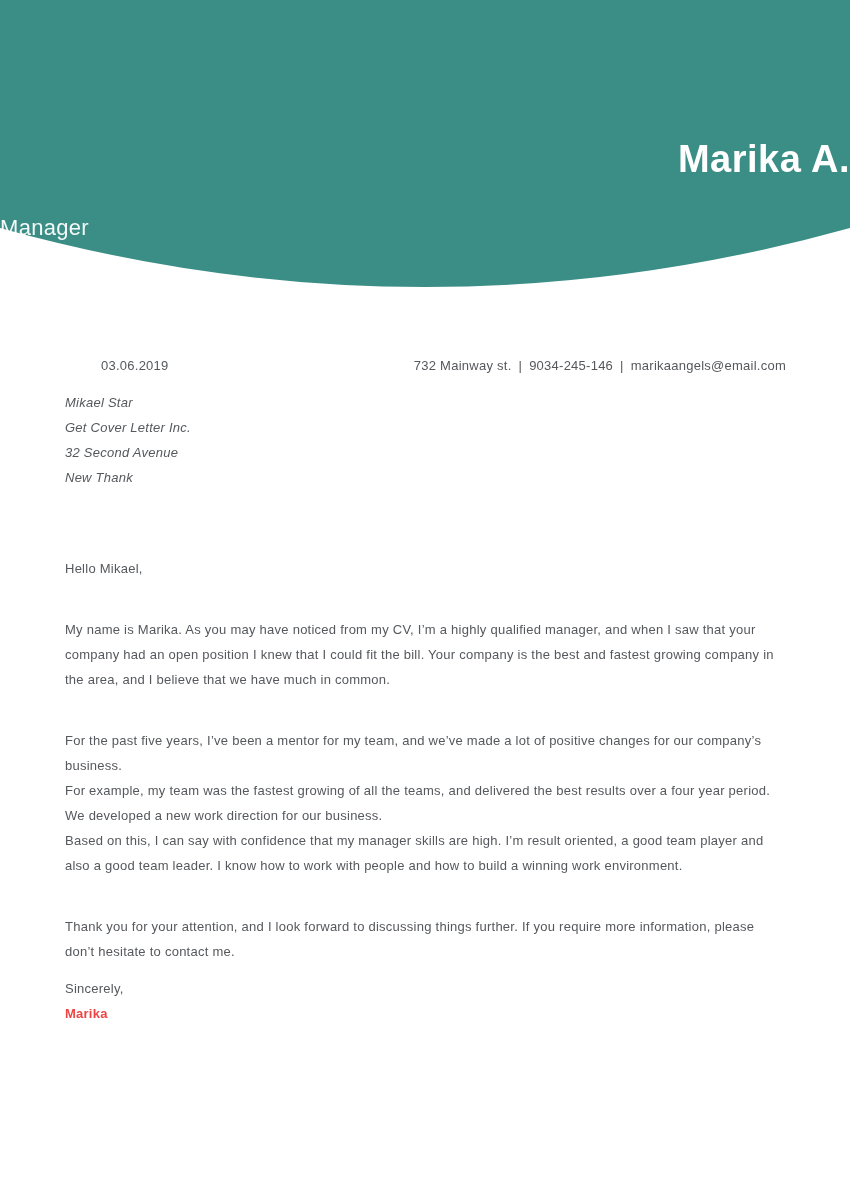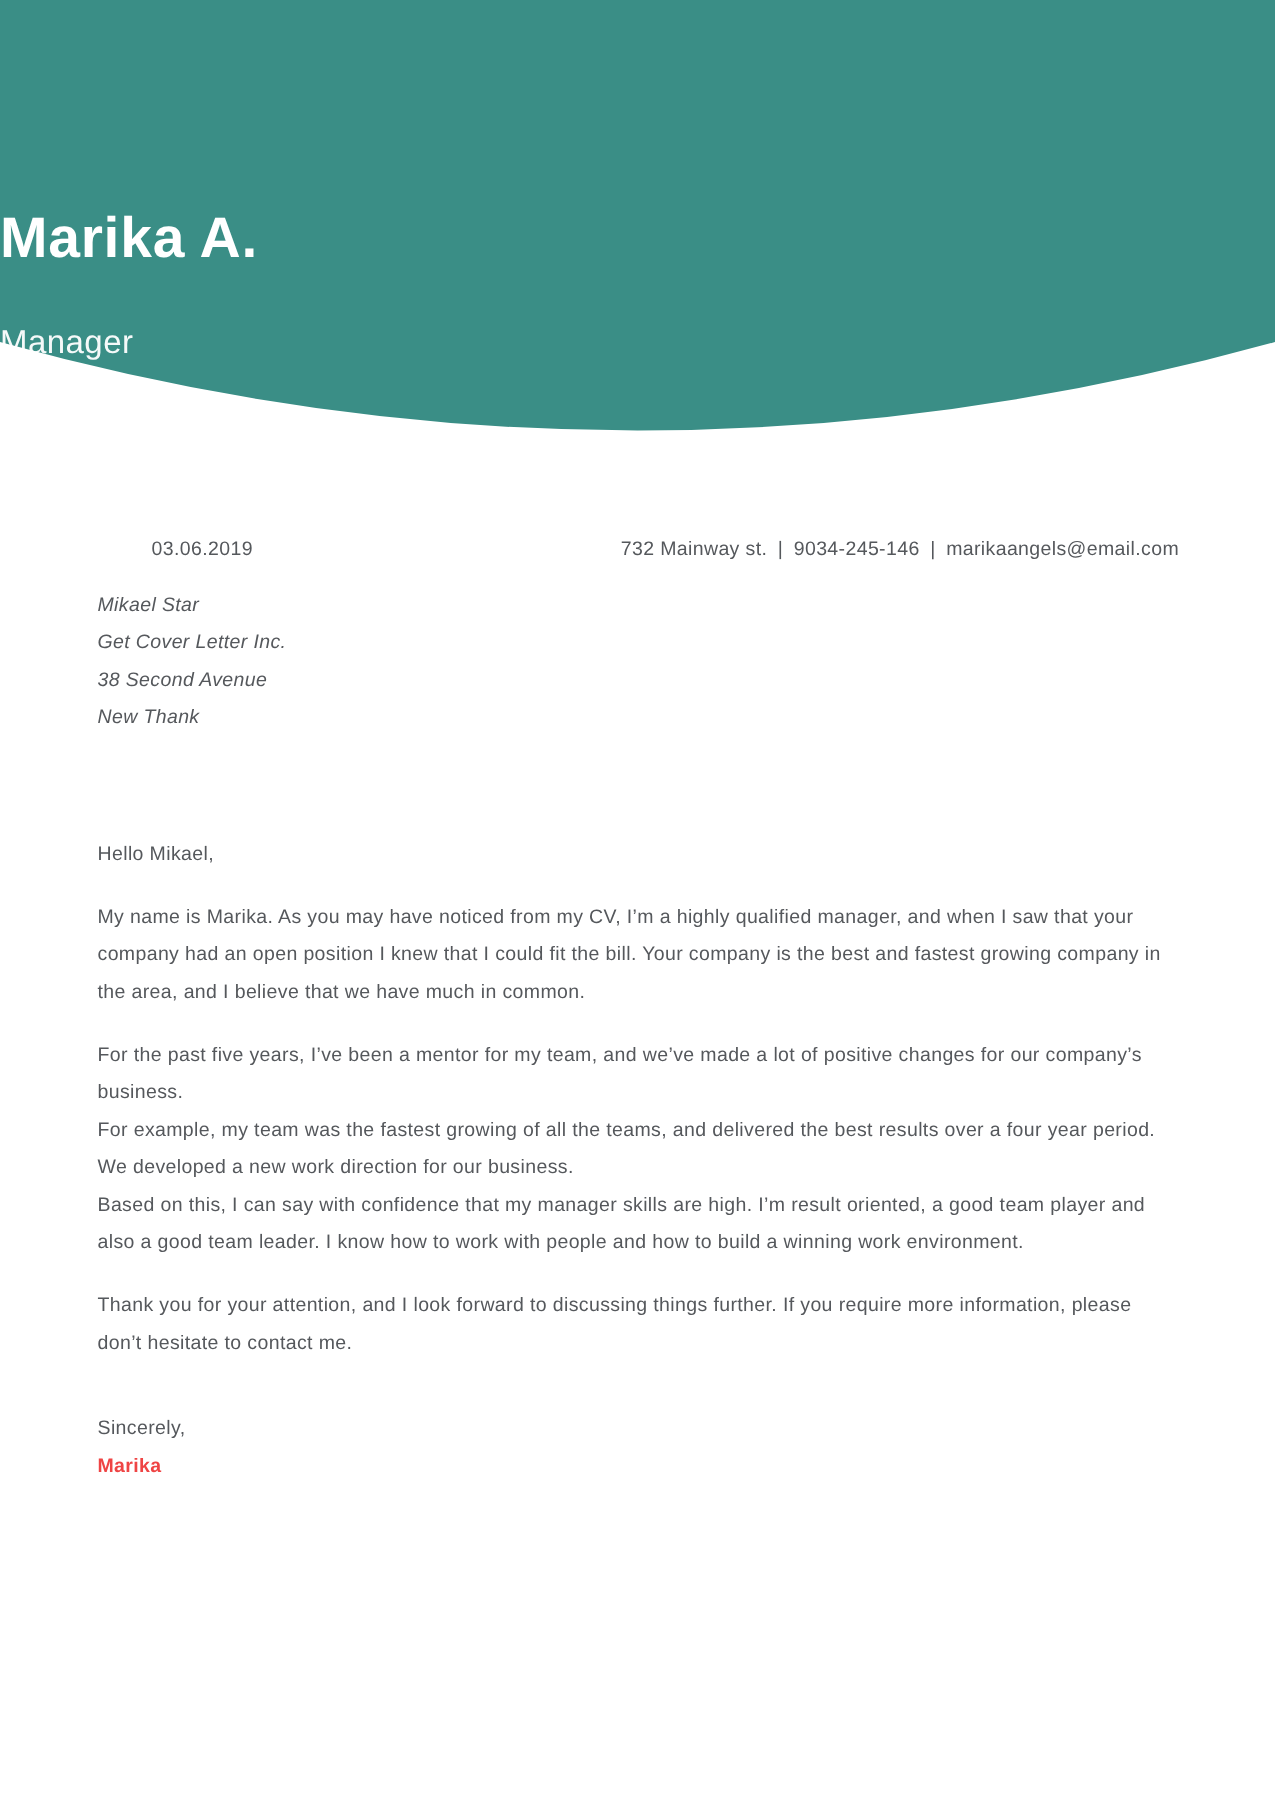--- a/index.html
+++ b/index.html
@@ -27,21 +27,21 @@
   .header-curve-svg {
     position: absolute;
     top: 0; left: 0;
     width: 100%; height: 100%;
     display: block;
   }
   .header-name {
     position: absolute;
     top: 138px;
     left: 0; right: 0;
-    text-align: left;
+    text-align: right;
     color: #ffffff;
     font-size: 38px;
     font-weight: 700;
     letter-spacing: 0.5px;
   }
   .header-title {
     position: absolute;
     top: 215px;
     left: 0; right: 0;
     color: rgba(255,255,255,0.95);
@@ -61,22 +61,22 @@
   .meta-row {
     display: flex;
     justify-content: space-between;
     align-items: flex-start;
     margin-left: 36px;
   }
   .contact-info { text-align: center; }
   .contact-sep { padding: 0 7px; color: #55585c; }
   .recipient { margin-top: 12px; font-style: italic; }
   .greeting { margin-top: 66px; }
-  .para { margin-top: 17px; }
-  .signoff { margin-top: 32px; }
+  .para { margin-top: 36px; }
+  .signoff { margin-top: 12px; }
   .signature {
     font-weight: 700;
     color: #ef4444;
   }
 </style>
 </head>
 <body>
 
 <div class="page">
 
@@ -93,21 +93,21 @@
     <div class="meta-row">
       <div class="date">03.06.2019</div>
       <div class="contact-info">
         <span>732 Mainway st.</span><span class="contact-sep">|</span><span>9034-245-146</span><span class="contact-sep">|</span><span>marikaangels@email.com</span>
       </div>
     </div>
 
     <div class="recipient">
       <div>Mikael Star</div>
       <div>Get Cover Letter Inc.</div>
-      <div>38 Second Avenue</div>
+      <div>32 Second Avenue</div>
       <div>New Thank</div>
     </div>
 
     <div class="greeting">Hello Mikael,</div>
 
     <div class="para">
       <div>My name is Marika. As you may have noticed from my CV, I’m a highly qualified manager, and when I saw that your company had an open position I knew that I could fit the bill. Your company is the best and fastest growing company in the area, and I believe that we have much in common.</div>
     </div>
 
     <div class="para">

